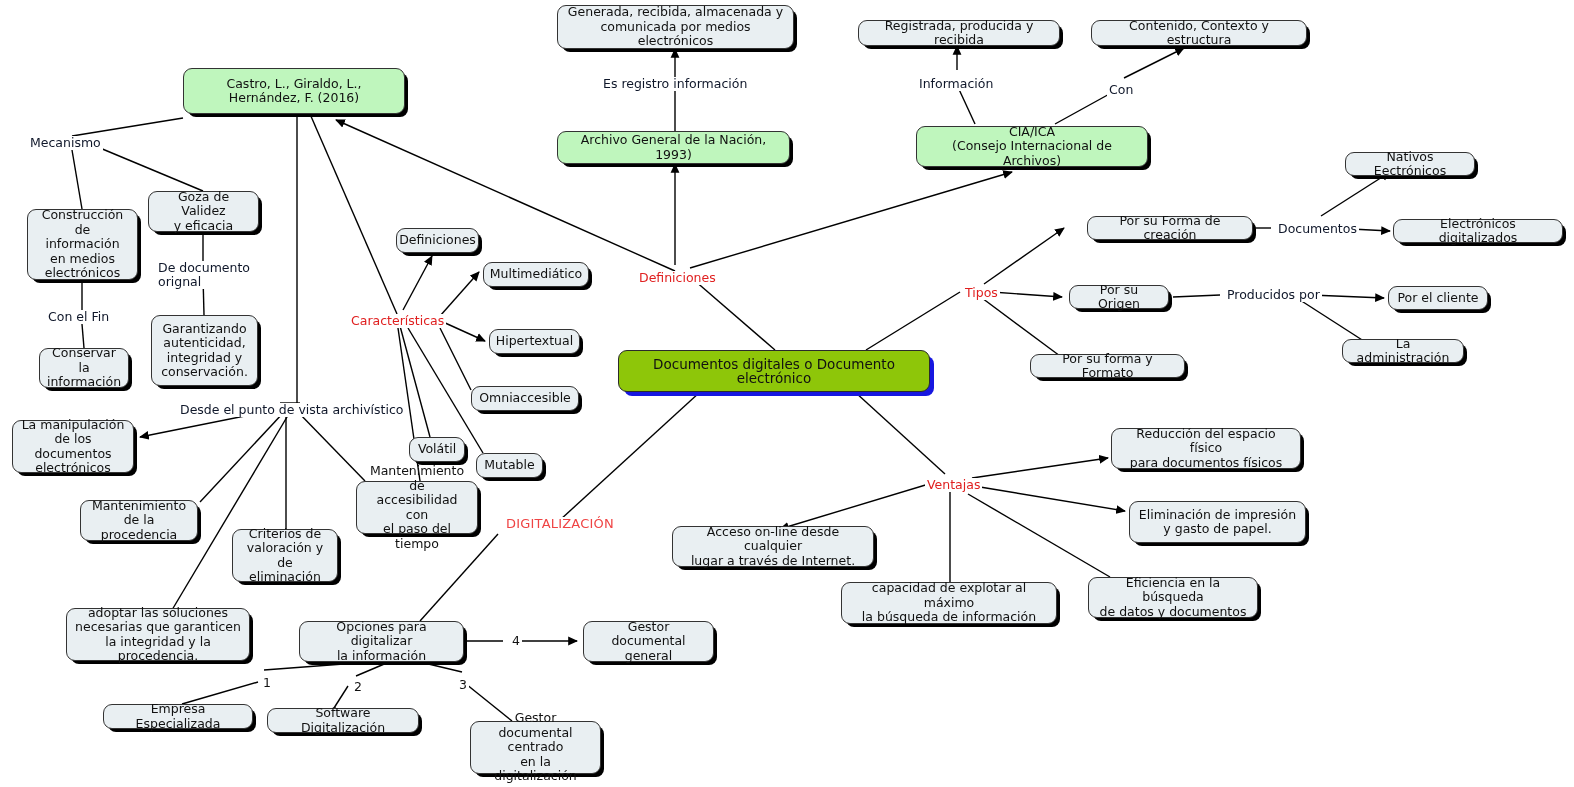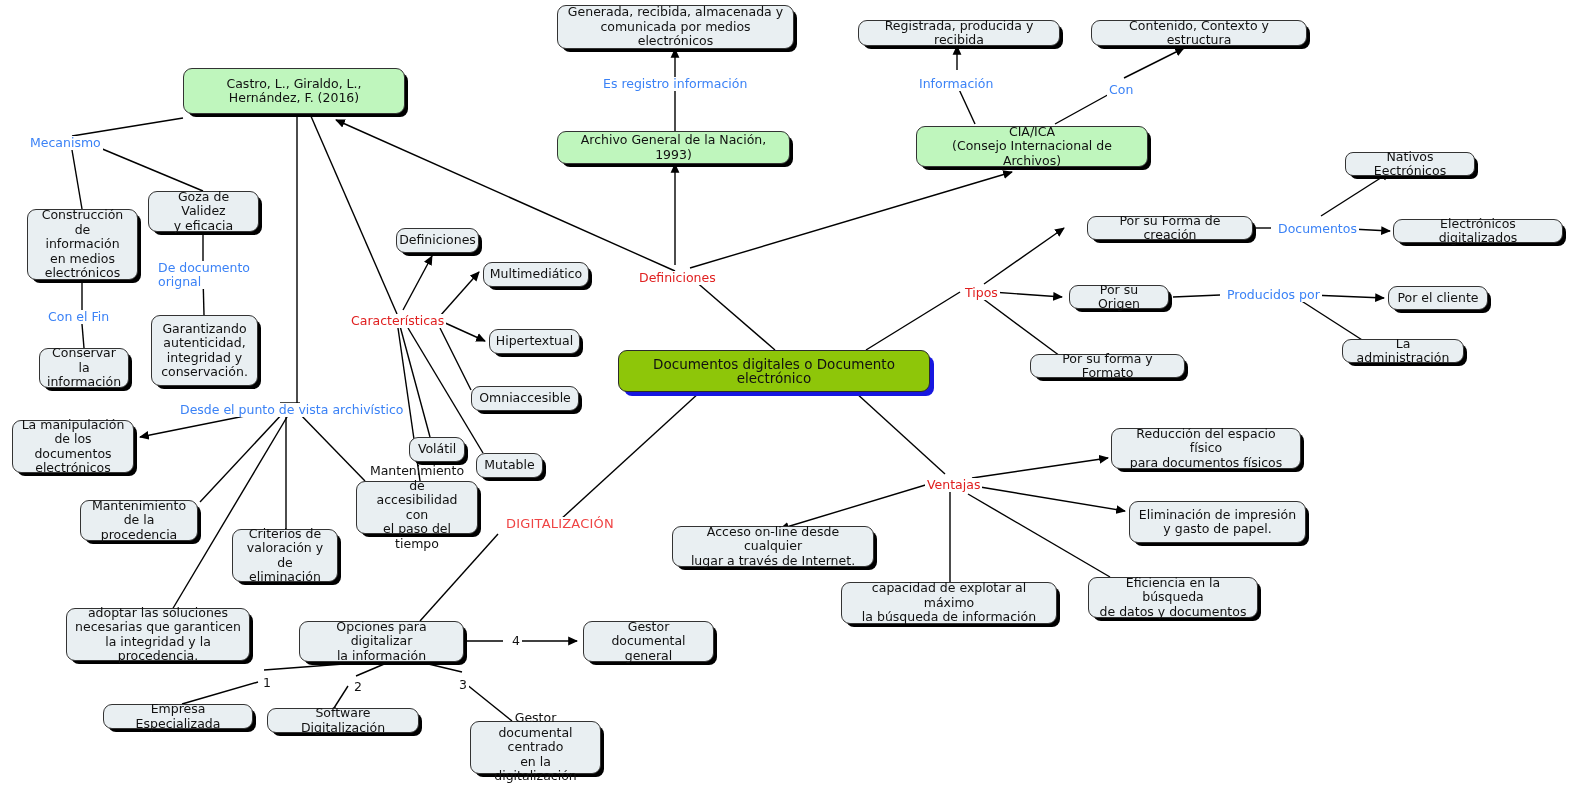--- a/index.html
+++ b/index.html
@@ -28,21 +28,21 @@
   .node.center{
     background:#8ec609;
     border:1px solid #2b2b2b;
     box-shadow:5px 5px 0 -1px #1717e0;
     font-size:13.5px;
   }
   .lbl{
     position:absolute;
     font-size:12.5px;
     line-height:14px;
-    color:#3b82f6;
+    color:#0f172a;
     background:#fff;
     padding:0 2px;
     white-space:nowrap;
     z-index:6;
   }
   .lbl.red{color:#e02020;}
   .lbl.blue{color:#ef4444;font-size:13px;letter-spacing:.2px;}
   .lbl.num{font-size:12.5px;color:#111;}
 </style>
 </head>
@@ -143,21 +143,21 @@
       </div>
       <div class="node" style="left: 1091px; top: 20px; width: 216px; height: 26px;">
         <span>Contenido, Contexto y estructura</span>
       </div>
       <div class="node green" style="left: 557px; top: 131px; width: 233px; height: 33px;">
         <span>Archivo General de la Nación, 1993)</span>
       </div>
       <div class="node green" style="left: 916px; top: 126px; width: 232px; height: 41px;">
         <span>CIA/ICA<br>(Consejo Internacional de Archivos)</span>
       </div>
-      <div class="node" style="left: 1345px; top: 152px; width: 130px; height: 24px; border-radius: 8px;">
+      <div class="node" style="left: 1345px; top: 152px; width: 130px; height: 24px;">
         <span>Nativos Eectrónicos</span>
       </div>
       <div class="node" style="left: 1069px; top: 216px; width: 166px; height: 24px; margin-left: 18px;">
         <span>Por su Forma de creación</span>
       </div>
       <div class="node" style="left: 1393px; top: 219px; width: 170px; height: 24px;">
         <span>Electrónicos digitalizados</span>
       </div>
       <div class="node" style="left: 1388px; top: 286px; width: 100px; height: 24px;">
         <span>Por el cliente</span>

